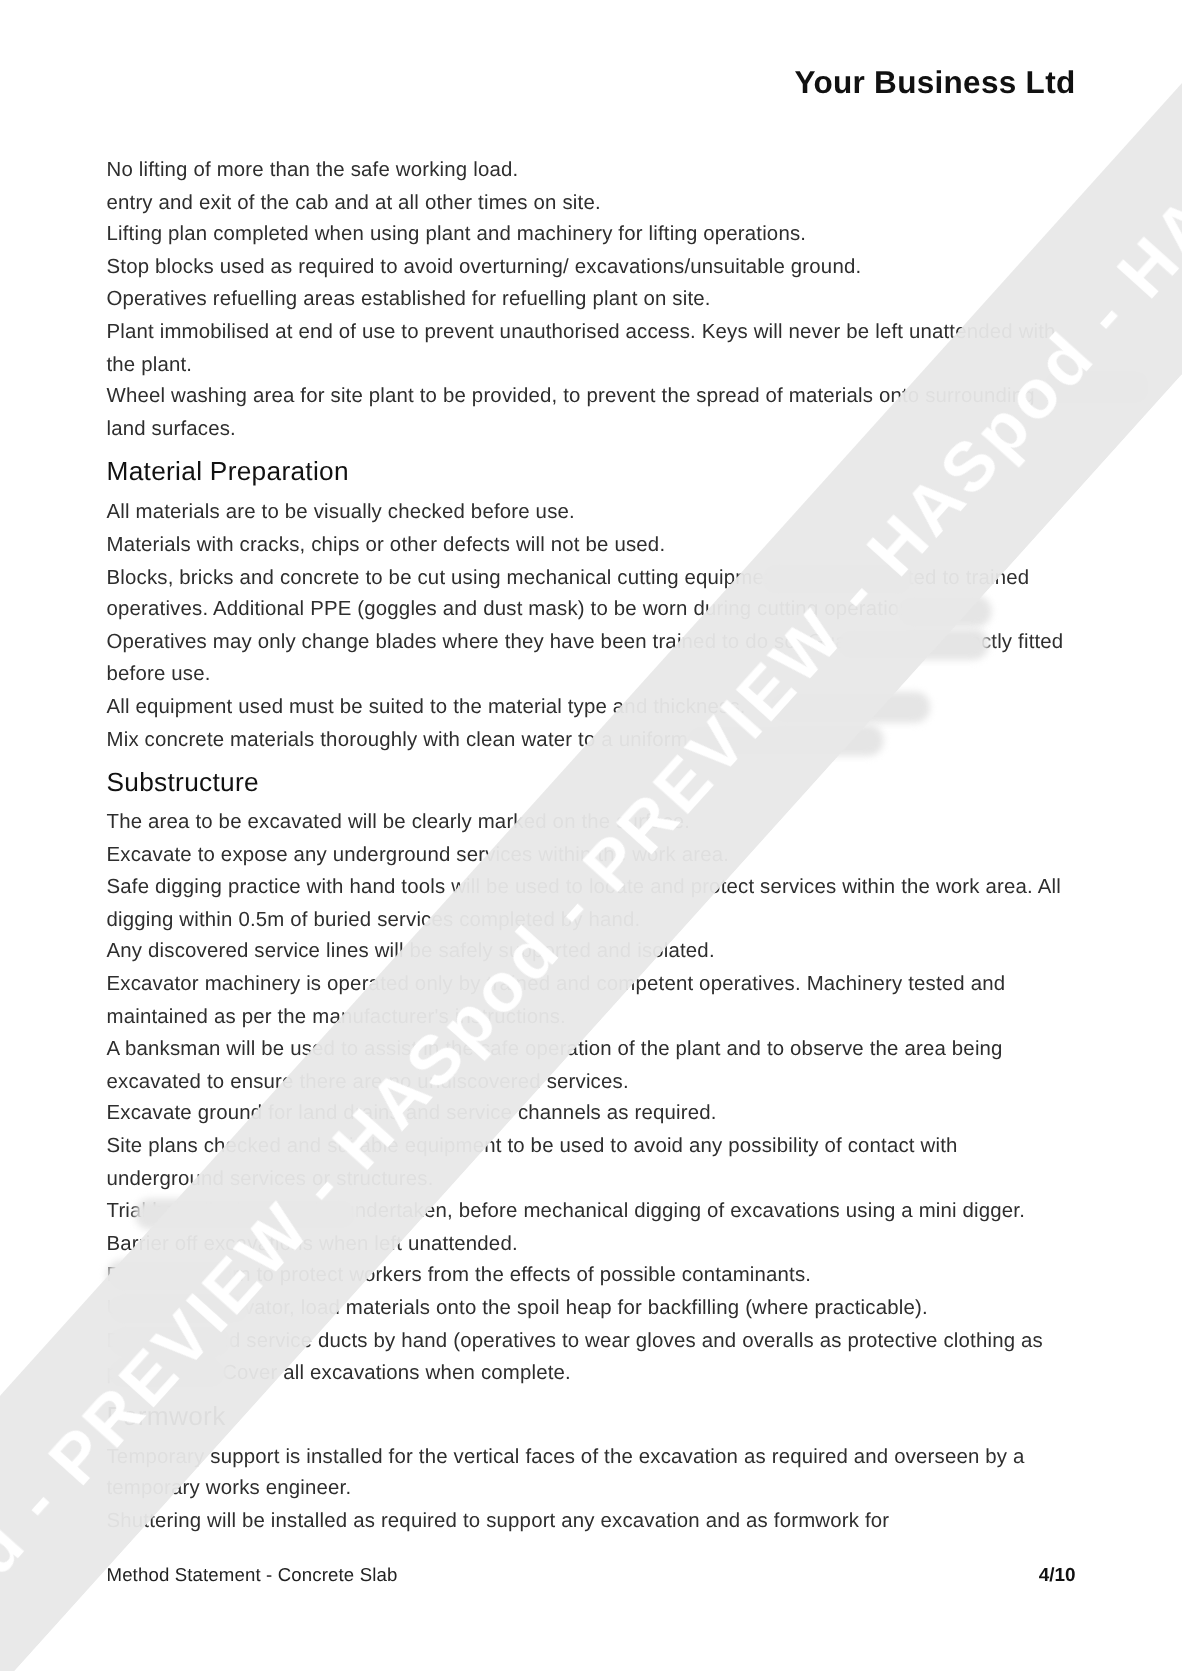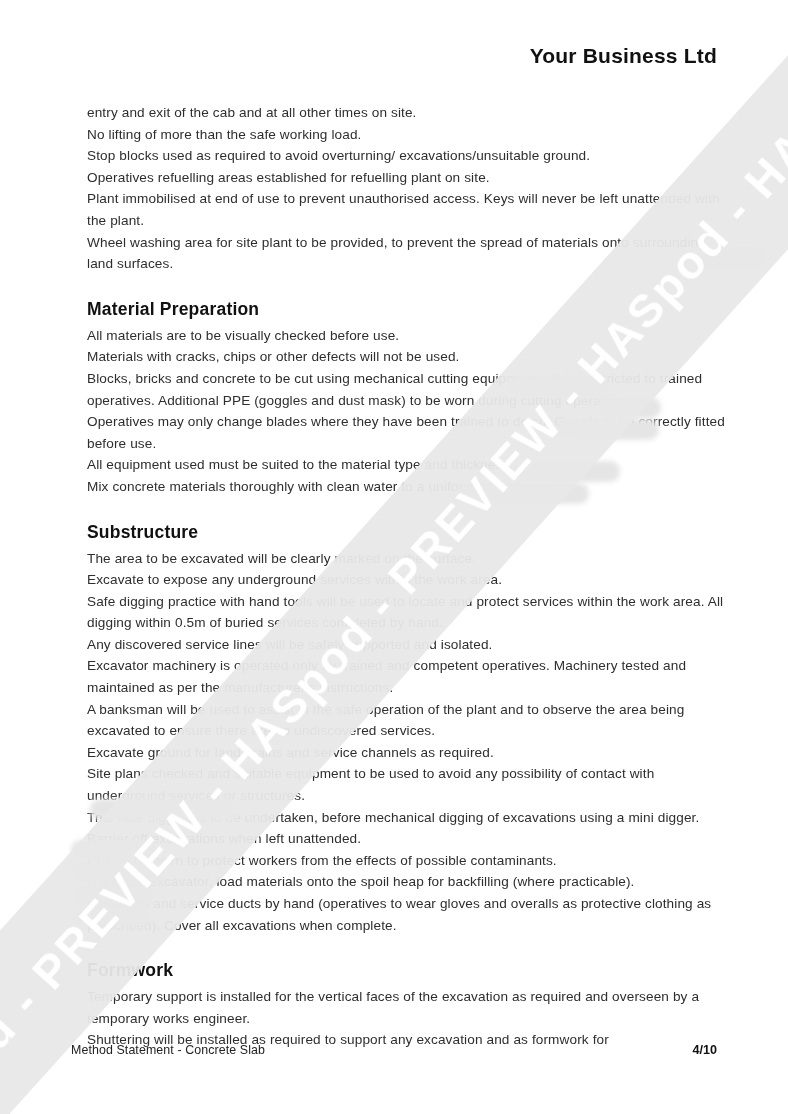--- a/index.html
+++ b/index.html
@@ -5,21 +5,20 @@
   * { margin: 0; padding: 0; box-sizing: border-box; }
   html, body { background: #ffffff; }
   .page {
     position: relative;
     width: 788px;
     height: 1114px;
     background: #ffffff;
     overflow: hidden;
     font-family: "Liberation Sans", sans-serif;
     color: #2e2e2e;
-    padding-left: 16px;
   }
   .header {
     margin: 44px 71px 0 71px;
     text-align: right;
   }
   .company-name {
     font-size: 21px;
     font-weight: 800;
     letter-spacing: 0.2px;
     color: #111111;
@@ -32,25 +31,25 @@
     z-index: 1;
   }
   .content p {
     font-size: 13.6px;
     line-height: 21.6px;
     letter-spacing: 0.12px;
     color: #2e2e2e;
   }
   .content h2 {
     font-size: 17.5px;
-    font-weight: 700;
+    font-weight: 400;
     line-height: 20px;
     letter-spacing: 0.2px;
     color: #111111;
-    margin-top: 24px;
+    margin-top: 8px;
     margin-bottom: 6px;
   }
   .footer {
     position: absolute;
     left: 71px;
     right: 71px;
     top: 1043px;
     display: flex;
     justify-content: space-between;
     align-items: flex-start;
@@ -102,22 +101,23 @@
 </head>
 <body>
 
 <div class="page">
 
   <div class="header">
     <div class="company-name">Your Business Ltd</div>
   </div>
 
   <div class="content" id="document-content">
+      <p>No lifting of more than the safe working load.</p>
       <p>entry and exit of the cab and at all other times on site.</p>
-      <p>No lifting of more than the safe working load.</p>
+      <p>Lifting plan completed when using plant and machinery for lifting operations.</p>
       <p>Stop blocks used as required to avoid overturning/ excavations/unsuitable ground.</p>
       <p>Operatives refuelling areas established for refuelling plant on site.</p>
       <p>Plant immobilised at end of use to prevent unauthorised access. Keys will never be left unattended with the plant.</p>
       <p>Wheel washing area for site plant to be provided, to prevent the spread of materials onto surrounding land surfaces.</p>
       <h2>Material Preparation</h2>
       <p>All materials are to be visually checked before use.</p>
       <p>Materials with cracks, chips or other defects will not be used.</p>
       <p>Blocks, bricks and concrete to be cut using mechanical cutting equipment will be restricted to trained operatives. Additional PPE (goggles and dust mask) to be worn during cutting operation.</p>
       <p>Operatives may only change blades where they have been trained to do so. Guards to be correctly fitted before use.</p>
       <p>All equipment used must be suited to the material type and thickness.</p>

